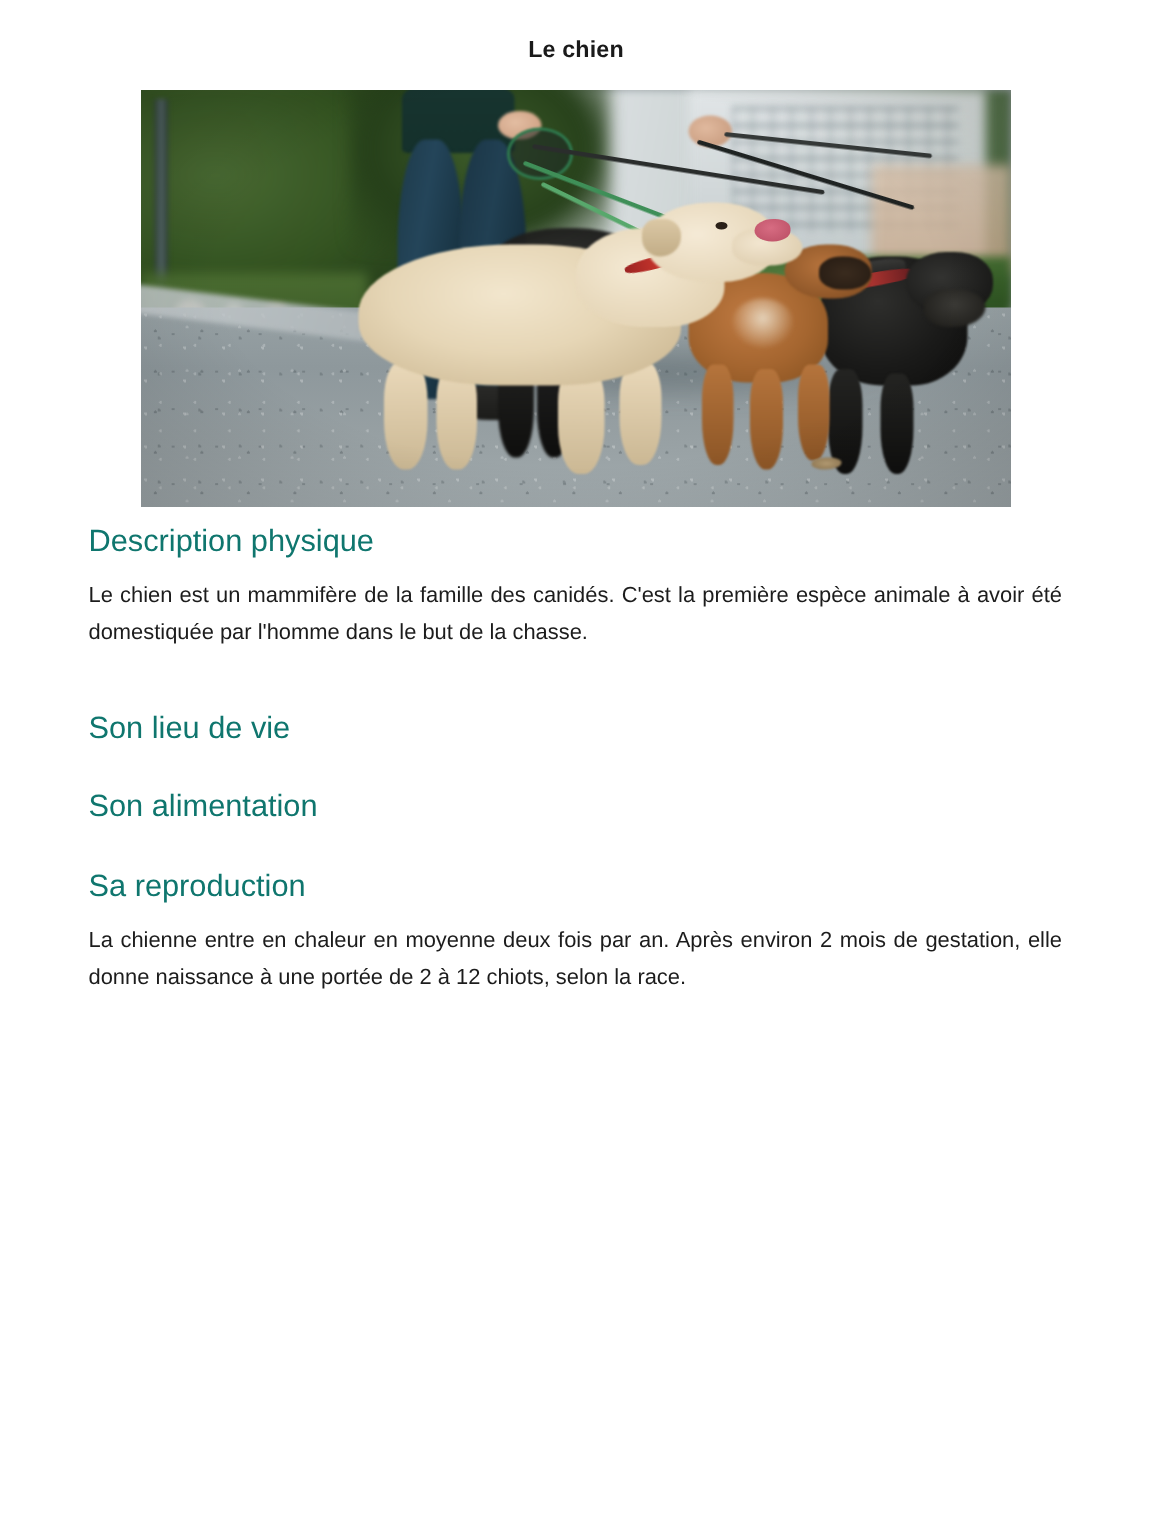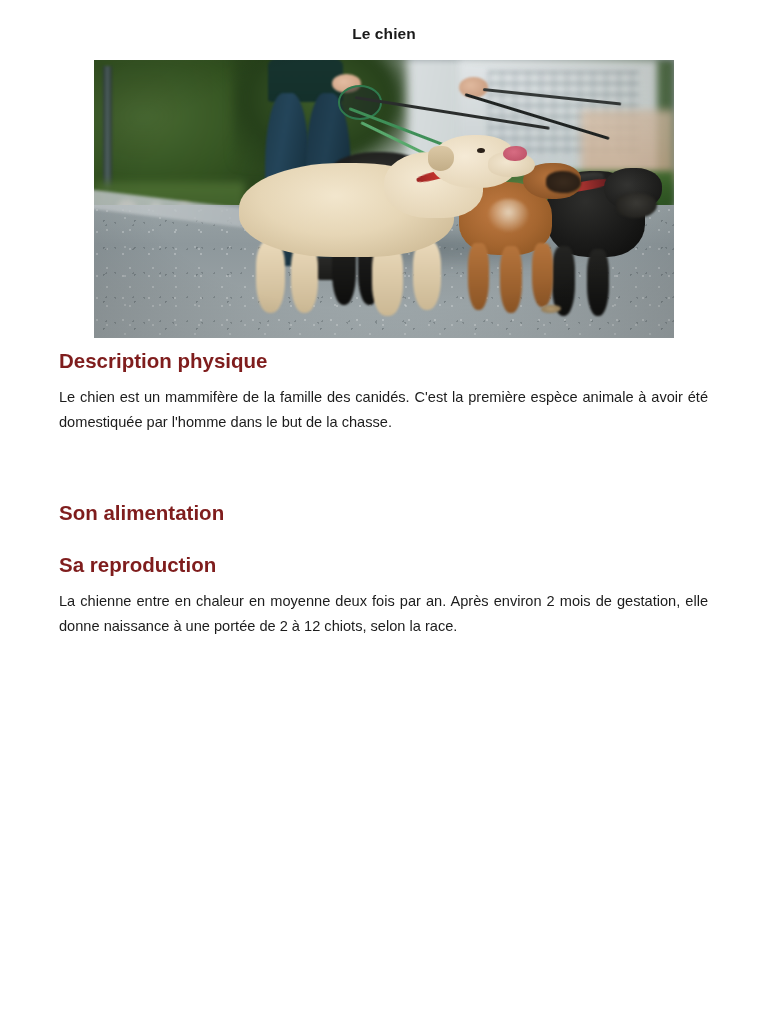--- a/index.html
+++ b/index.html
@@ -462,22 +462,22 @@
   .content {
     position: absolute;
     left: 59px;
     top: 348px;
     width: 649px;
   }
   h2.section-heading {
     margin: 0;
     padding: 0;
     font-size: 20.5px;
-    font-weight: bold;
-    color: #7f1d1d;
+    font-weight: normal;
+    color: #0f766e;
     line-height: 1.25;
   }
   p.body-text {
     margin: 0;
     padding: 0;
     font-size: 14.6px;
     line-height: 25px;
     color: #1c1c1c;
     text-align: justify;
     text-justify: inter-word;
@@ -565,20 +565,21 @@
   </div>
 
   <div class="content">
 
     <h2 class="section-heading">Description physique</h2>
     <div class="sp-h-after"></div>
     <p class="body-text">Le chien est un mammifère de la famille des canidés. C'est la première espèce animale à avoir été domestiquée par l'homme dans le but de la chasse.</p>
     <div class="sp-p-after"></div>
 
     <div class="sp-before-h"></div>
+    <h2 class="section-heading">Son lieu de vie</h2>
     <div class="sp-h-after"></div>
 
     <div class="sp-before-h"></div>
     <h2 class="section-heading">Son alimentation</h2>
     <div class="sp-h-after"></div>
 
     <div class="sp-before-h"></div>
     <h2 class="section-heading">Sa reproduction</h2>
     <div class="sp-h-after"></div>
     <p class="body-text">La chienne entre en chaleur en moyenne deux fois par an. Après environ 2 mois de gestation, elle donne naissance à une portée de 2 à 12 chiots, selon la race.</p>

